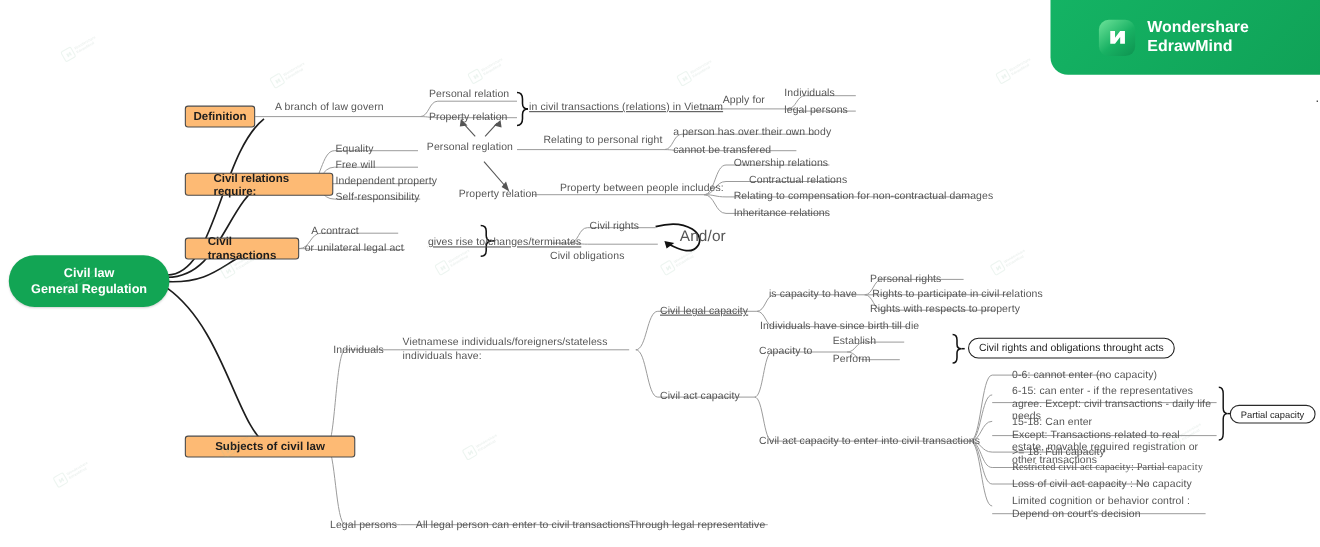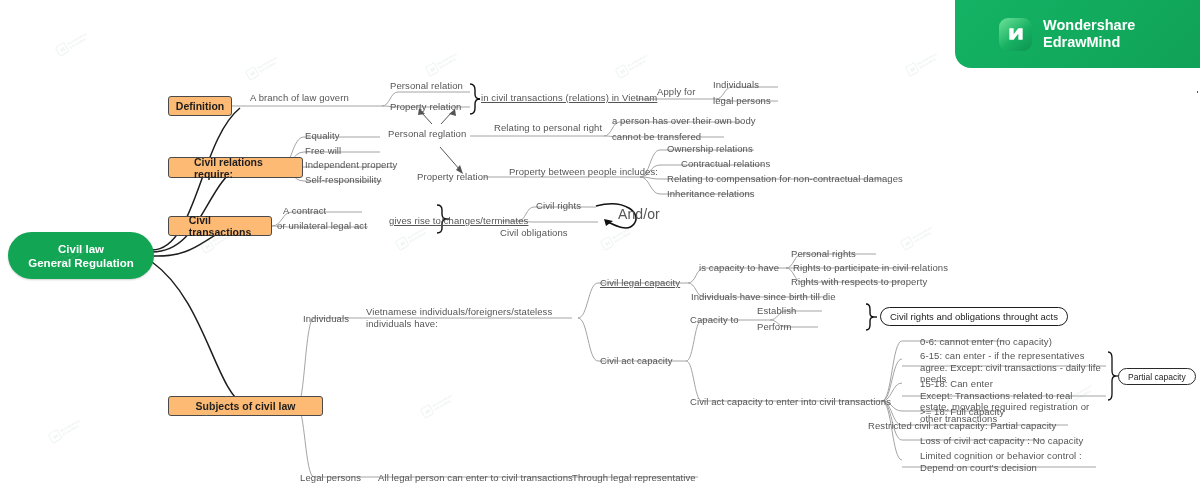--- a/index.html
+++ b/index.html
@@ -296,21 +296,21 @@
     <span>Civil rights and obligations throught acts</span>
   </div>
 
   <div class="t" style="left:690px;top:396px;">Civil act capacity to enter into civil transactions</div>
 
   <div class="t" style="left:920px;top:336px;">0-6: cannot enter (no capacity)</div>
   <div class="t c" style="left:920px;top:350px;width:182px;">6-15: can enter - if the representatives agree. Except: civil transactions - daily life needs</div>
   <div class="t c" style="left:920px;top:378px;width:182px;white-space:pre-line;">15-18: Can enter
 Except: Transactions related to real estate, movable required registration or other transactions</div>
   <div class="t" style="left:920px;top:406px;">&gt;= 18: Full capacity</div>
-  <div class="t" style="left:868px;top:420px;">Restricted civil act capacity: Partial capacity</div>
+  <div class="t" style="left:920px;top:420px;font-family:Liberation Serif, serif;">Restricted civil act capacity: Partial capacity</div>
   <div class="t" style="left:920px;top:435px;">Loss of civil act capacity : No capacity</div>
   <div class="t c" style="left:920px;top:450px;width:180px;">Limited cognition or behavior control : Depend on court's decision</div>
 
   <div class="pill thin" style="left:1118px;top:368px;height:17px;">
     <span>Partial capacity</span>
   </div>
 
   <div class="t" style="left:300px;top:472px;">Legal persons</div>
   <div class="t" style="left:378px;top:472px;">All legal person can enter to civil transactions</div>
   <div class="t" style="left:572px;top:472px;">Through legal representative</div>

